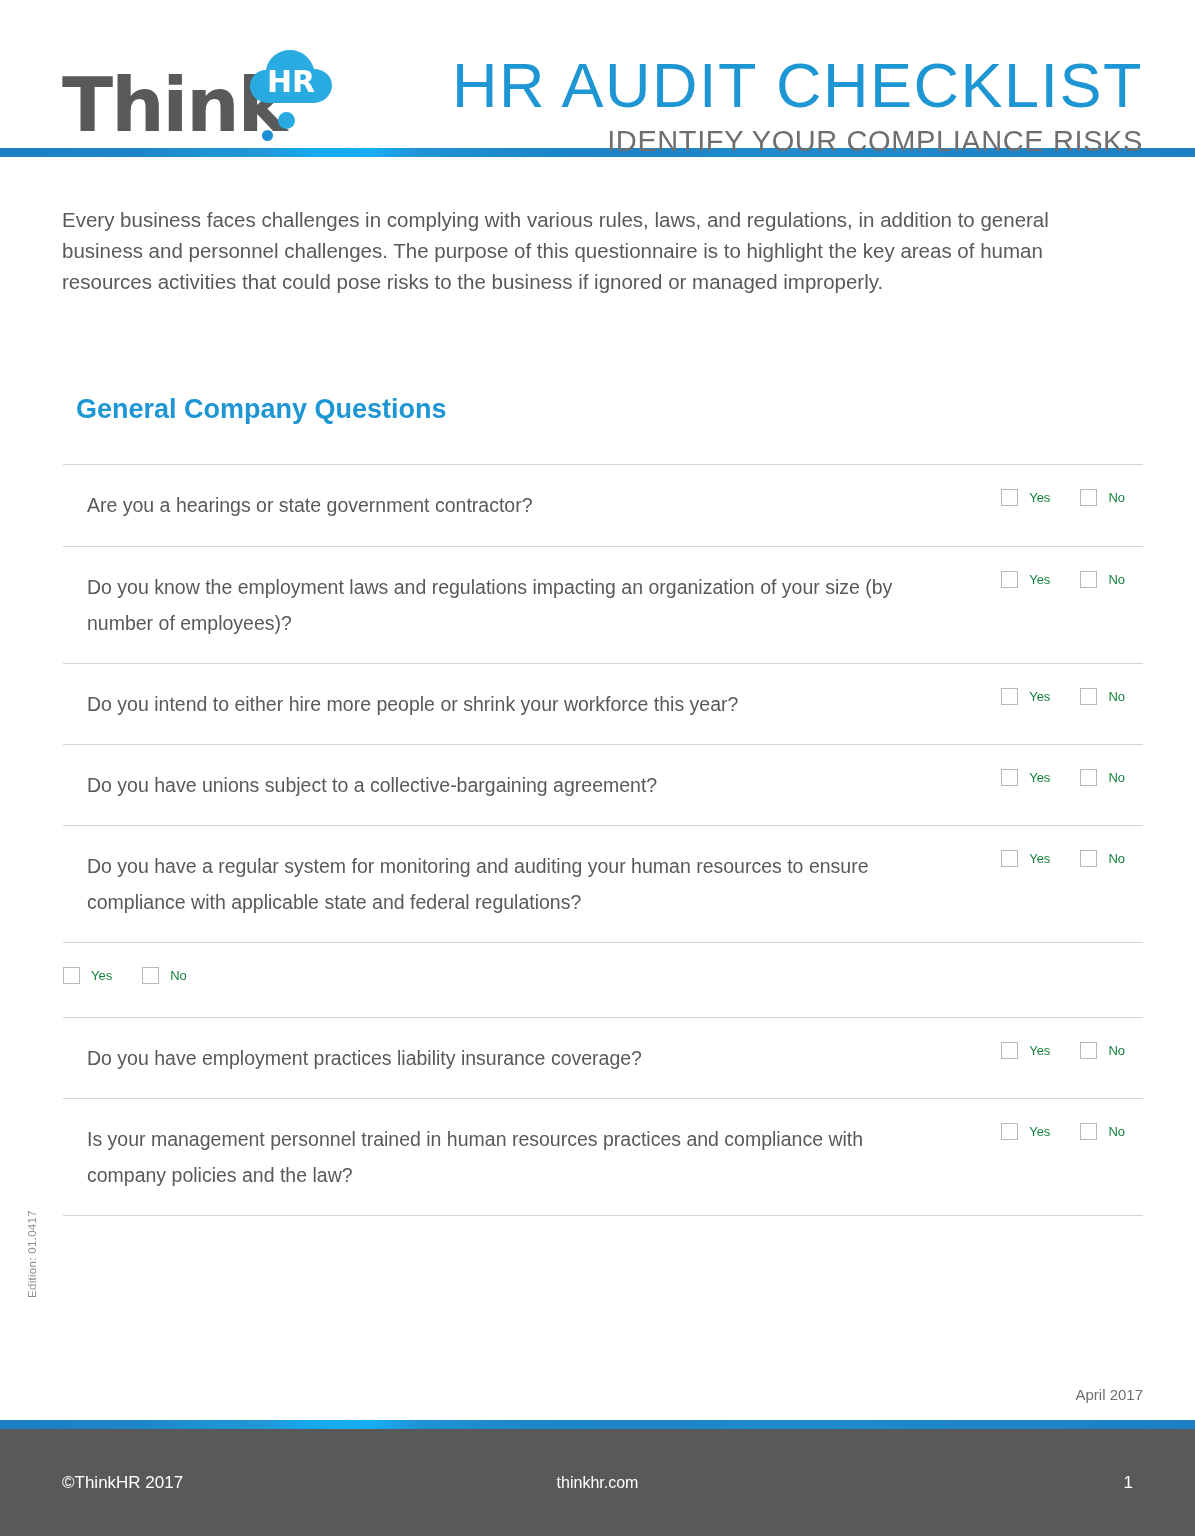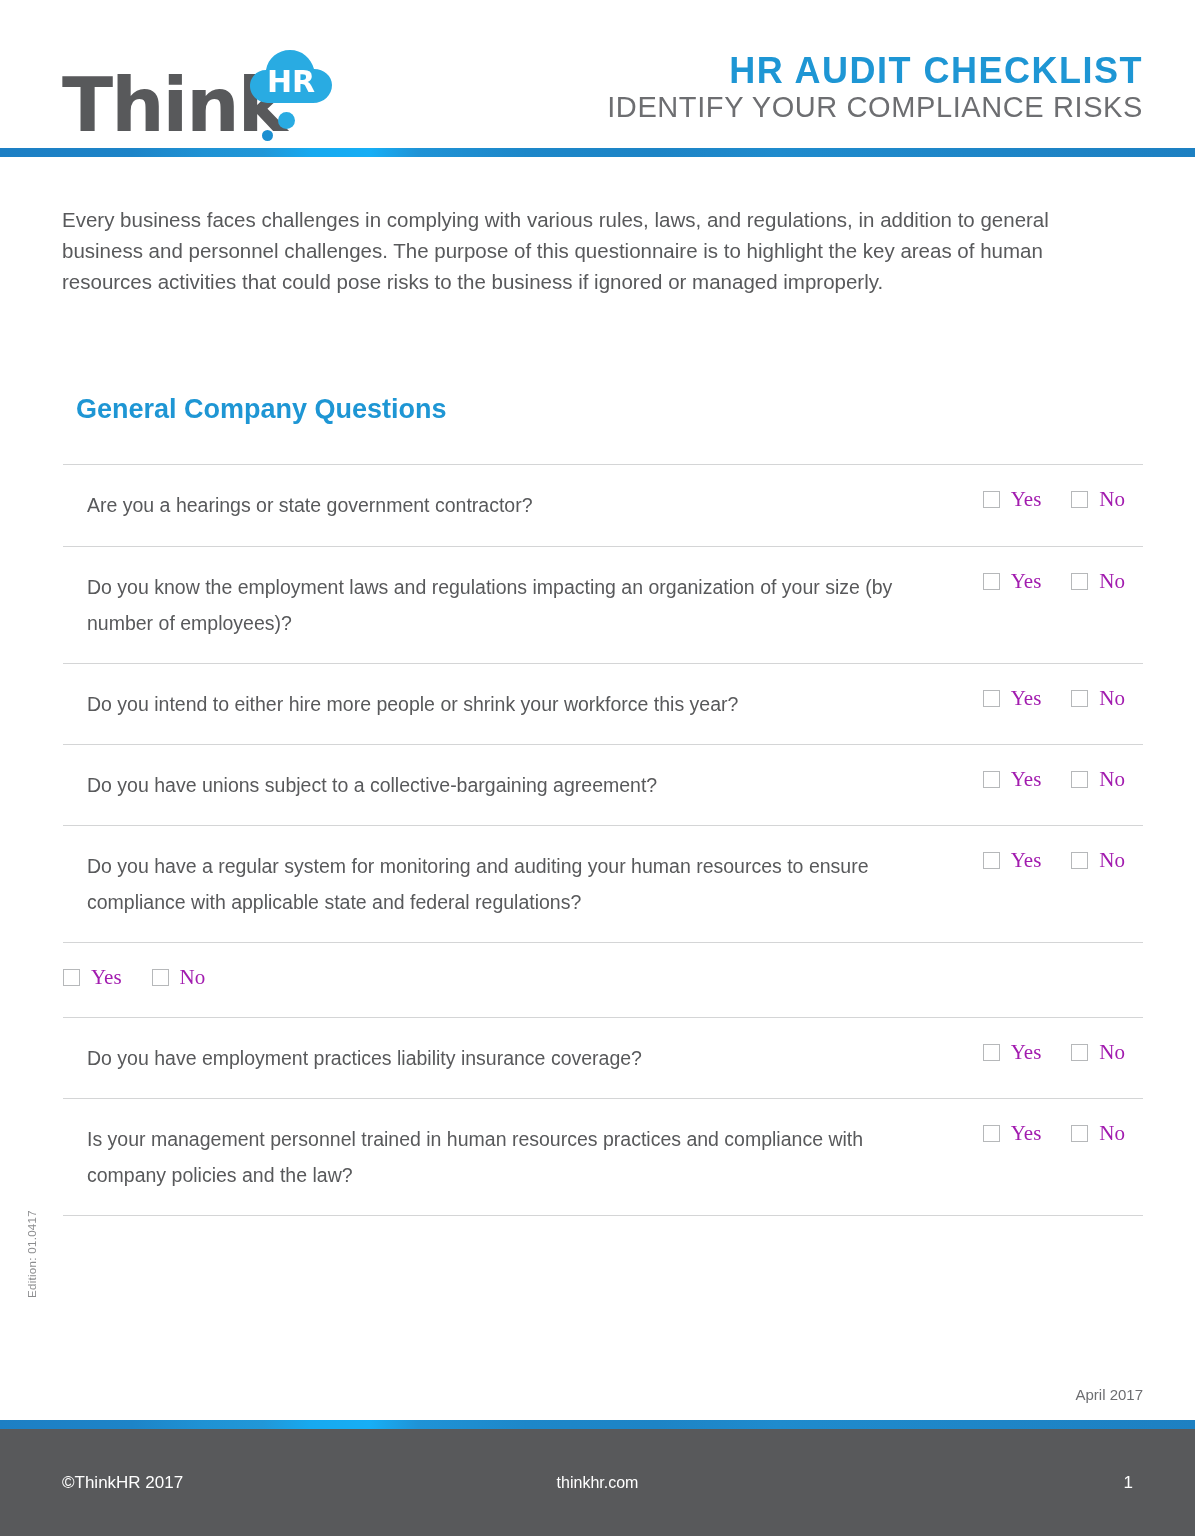--- a/index.html
+++ b/index.html
@@ -69,32 +69,32 @@
     background: #1b8fd1;
   }
 
   .header-titles {
     position: absolute;
     right: 52px;
     top: 52px;
     text-align: right;
   }
   .doc-title {
-    font-size: 36px;
+    font-size: 63px;
     color: #1e96d4;
     letter-spacing: 1.5px;
     line-height: 1.05;
-    font-weight: 700;
+    font-weight: 400;
     white-space: nowrap;
   }
   .doc-subtitle {
     font-size: 29px;
     color: #6d6e71;
     letter-spacing: 0.6px;
-    margin-top: 1px;
+    margin-top: 7px;
     font-weight: 400;
     white-space: nowrap;
   }
 
   
   .rule-bar {
     width: 100%;
     height: 9px;
     background: linear-gradient(to right,
         #1d7fc4 0%,
@@ -163,24 +163,23 @@
   }
   .checkbox {
     width: 15px;
     height: 15px;
     border: 1px solid #b6b8ba;
     background: #ffffff;
     display: inline-block;
     flex: 0 0 auto;
   }
   .answer-label {
-    font-size: 21px;
-    color: #a21caf;
+    font-size: 13px;
+    color: #15803d;
     line-height: 1;
-    font-family: Liberation Serif, serif;
   }
 
   
   .edition {
     position: absolute;
     left: 26px;
     top: 1298px;
     font-size: 11.5px;
     color: #8b8c8e;
     transform: rotate(-90deg);

